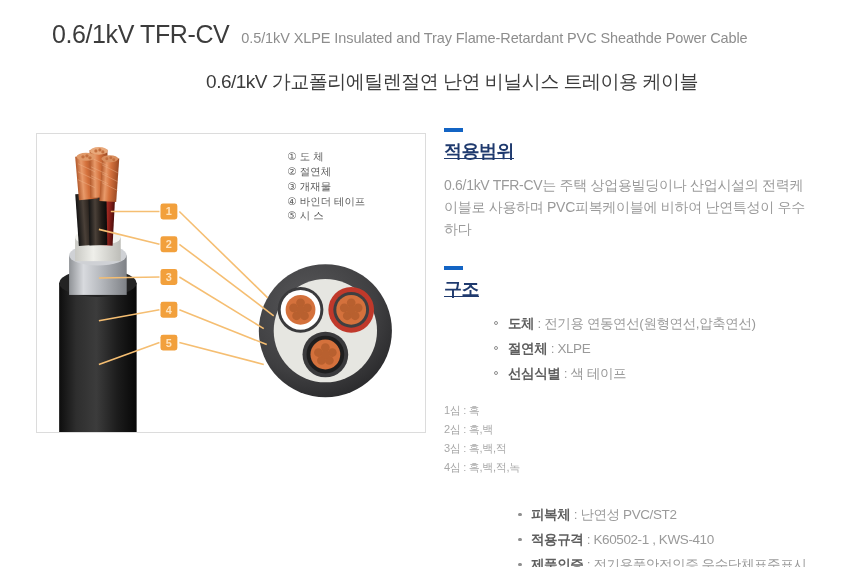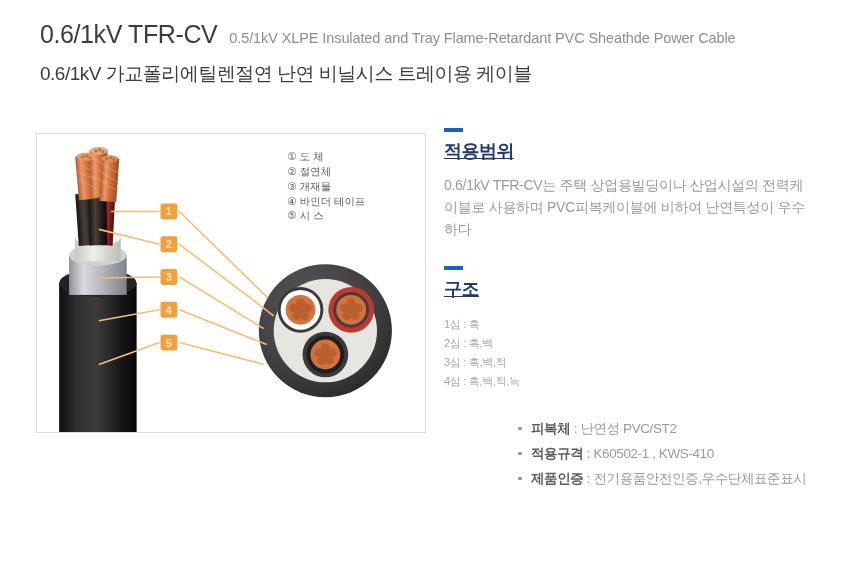--- a/index.html
+++ b/index.html
@@ -13,44 +13,45 @@
     height: 567px;
     font-family: "Liberation Sans", "DejaVu Sans", sans-serif;
     color: #4a4a4a;
     overflow: hidden;
     position: relative;
   }
 
   
   .page-header {
     position: absolute;
-    left: 40px;
+    left: 52px;
     top: 20px;
     width: 800px;
+    text-align: center;
   }
   .title-row {
     display: flex;
     align-items: baseline;
     white-space: nowrap;
   }
   .title-main {
     font-size: 25px;
     color: #3c3c3c;
     font-weight: 400;
     letter-spacing: -0.4px;
   }
   .title-sub {
     font-size: 14.5px;
     color: #8d8d8d;
     font-weight: 400;
     margin-left: 12px;
     letter-spacing: -0.1px;
   }
   .title-korean {
-    margin-top: 12px;
+    margin-top: 20px;
     font-size: 19px;
     color: #3c3c3c;
     font-weight: 400;
     letter-spacing: -0.5px;
     white-space: nowrap;
   }
 
   
   .diagram-panel {
     position: absolute;
@@ -373,20 +374,31 @@
   <div>
     <div class="accent-dash"></div>
     <h2 class="section-heading">적용범위</h2>
     <p class="body-paragraph">0.6/1kV TFR-CV는 주택 상업용빌딩이나 산업시설의 전력케이블로 사용하며 PVC피복케이블에 비하여 난연특성이 우수하다</p>
   </div>
 
   <div class="section-block-2">
     <div class="accent-dash"></div>
     <h2 class="section-heading">구조</h2>
 
+    <ul class="circle-list">
+      <li>
+        <span class="lbl">도체</span><span> : </span><span>전기용 연동연선(원형연선,압축연선)</span>
+      </li>
+      <li>
+        <span class="lbl">절연체</span><span> : </span><span>XLPE</span>
+      </li>
+      <li>
+        <span class="lbl">선심식별</span><span> : </span><span>색 테이프</span>
+      </li>
+    </ul>
 
     <ul class="core-lines">
       <li>1심 : 흑</li>
       <li>2심 : 흑,백</li>
       <li>3심 : 흑,백,적</li>
       <li>4심 : 흑,백,적,녹</li>
     </ul>
 
     <ul class="dot-list">
       <li>

